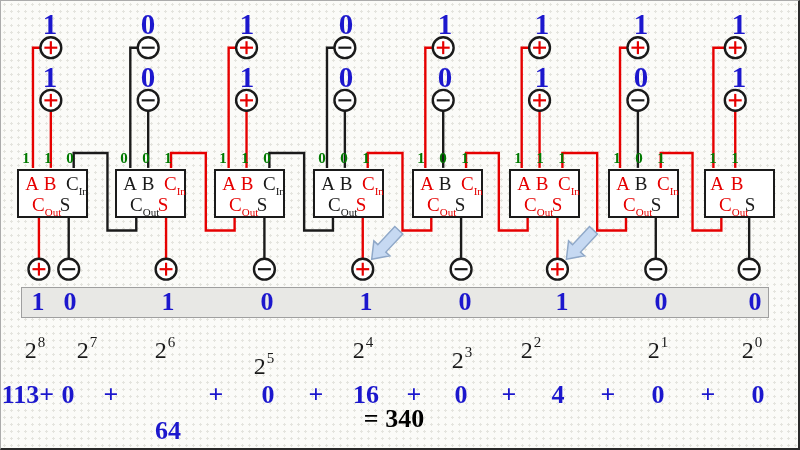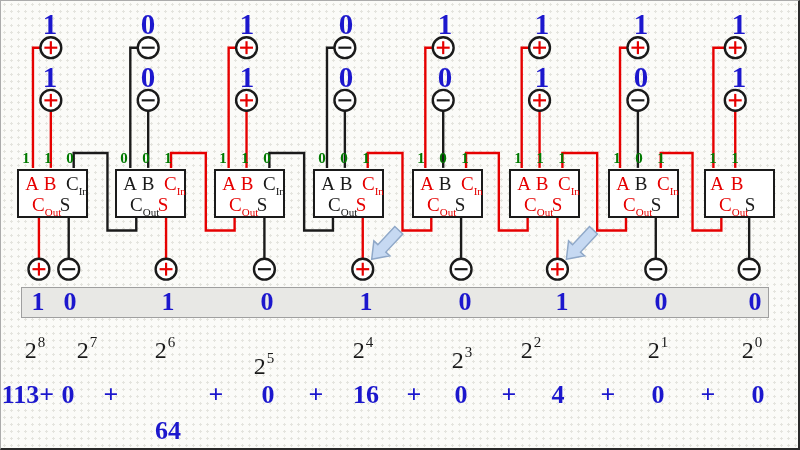--- a/index.html
+++ b/index.html
@@ -306,13 +306,14 @@
       <div class="abs ctr sumtok" style="left: 365px; top: 380px; color: rgb(28, 23, 205);">16</div>
       <div class="abs ctr sumtok" style="left: 413px; top: 380px; color: rgb(28, 23, 205);">+</div>
       <div class="abs ctr sumtok" style="left: 460px; top: 380px; color: rgb(28, 23, 205);">0</div>
       <div class="abs ctr sumtok" style="left: 508px; top: 380px; color: rgb(28, 23, 205);">+</div>
       <div class="abs ctr sumtok" style="left: 557px; top: 380px; color: rgb(28, 23, 205);">4</div>
       <div class="abs ctr sumtok" style="left: 607px; top: 380px; color: rgb(28, 23, 205);">+</div>
       <div class="abs ctr sumtok" style="left: 657px; top: 380px; color: rgb(28, 23, 205);">0</div>
       <div class="abs ctr sumtok" style="left: 707px; top: 380px; color: rgb(28, 23, 205);">+</div>
       <div class="abs ctr sumtok" style="left: 757px; top: 380px; color: rgb(28, 23, 205);">0</div>
     </div>
+  <div id="total" class="abs ctr sumtok" style="left:393px;top:404px;">= 340</div>
 </div>
 
 </body></html>

